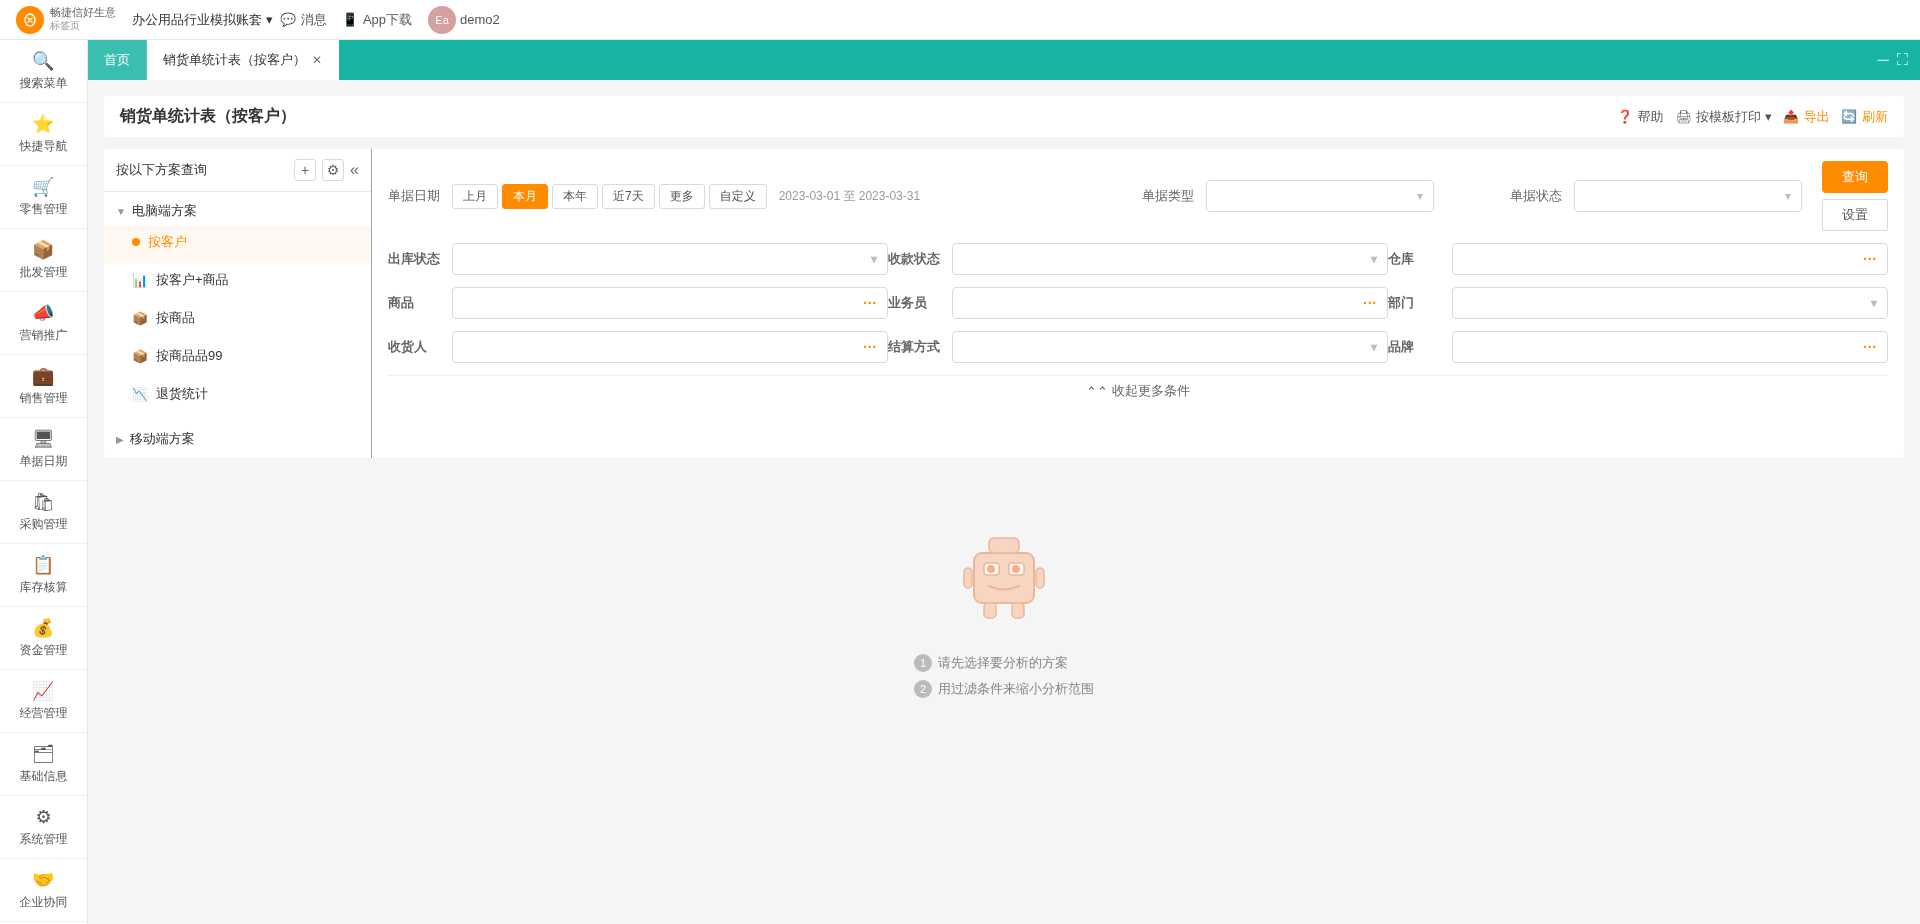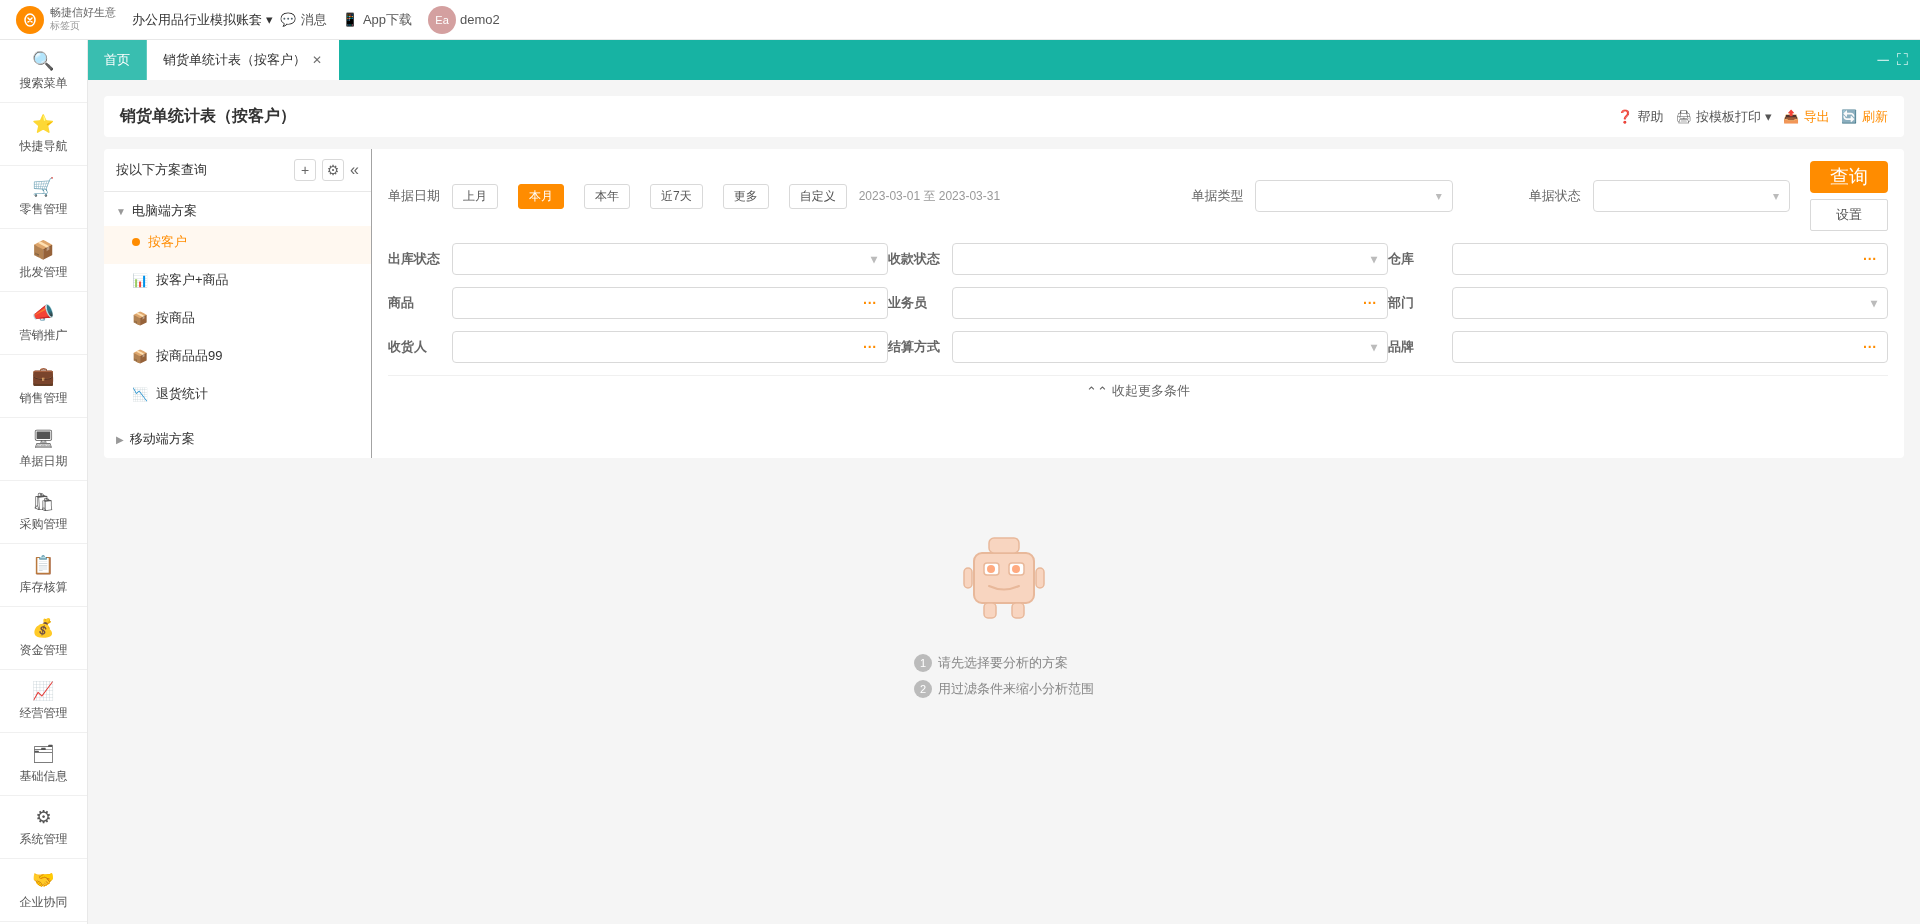--- a/index.html
+++ b/index.html
@@ -76,26 +76,26 @@
     .filter-row { display: flex; align-items: center; gap: 0; margin-bottom: 12px; font-weight: bold; }
     .filter-item { display: flex; align-items: center; flex: 1; gap: 8px; }
     .filter-label { color: #666; font-size: 13px; white-space: nowrap; min-width: 56px; }
     .filter-control { flex: 1; border: 1px solid #d9d9d9; border-radius: 4px; height: 32px; display: flex; align-items: center; padding: 0 10px; cursor: pointer; background: #fff; }
     .filter-control .placeholder { color: #999; font-size: 13px; flex: 1; }
     .filter-control .arrow { color: #bbb; font-size: 12px; }
     .filter-control .dots { color: #ff8c00; font-size: 14px; }
 
     .date-row { display: flex; align-items: center; gap: 8px; margin-bottom: 12px; }
     .date-label { color: #666; font-size: 13px; min-width: 56px; }
-    .date-btns { display: flex; gap: 20px; }
+    .date-btns { display: flex; gap: 4px; }
     .date-btn { padding: 3px 10px; border: 1px solid #d9d9d9; border-radius: 3px; cursor: pointer; font-size: 12px; color: #555; background: #fff; }
     .date-btn.active { background: #ff8c00; color: #fff; border-color: #ff8c00; }
     .date-range { color: #999; font-size: 12px; margin-left: 4px; }
 
-    .query-btn { height: 32px; padding: 0 20px; background: #ff8c00; color: #fff; border: none; border-radius: 4px; cursor: pointer; font-size: 19px; }
+    .query-btn { height: 32px; padding: 0 20px; background: #ff8c00; color: #fff; border: none; border-radius: 4px; cursor: pointer; font-size: 13px; }
     .setting-btn { height: 32px; padding: 0 8px; background: #fff; color: #555; border: 1px solid #d9d9d9; border-radius: 2px; cursor: pointer; font-size: 13px; }
 
     .collapse-row { display: flex; align-items: center; justify-content: center; padding: 6px 0; border-top: 1px solid #f0f0f0; cursor: pointer; color: #666; font-size: 13px; gap: 4px; }
 
     
     .empty-state { display: flex; align-items: center; justify-content: center; flex-direction: column; padding: 60px 0; gap: 16px; }
     .empty-icon { width: 120px; height: 120px; display: flex; align-items: center; justify-content: center; }
     .empty-tips { display: flex; flex-direction: column; gap: 8px; }
     .empty-tip { display: flex; align-items: center; gap: 6px; color: #888; font-size: 13px; }
     .tip-num { width: 18px; height: 18px; border-radius: 50%; background: #bbb; color: #fff; font-size: 11px; display: flex; align-items: center; justify-content: center; flex-shrink: 0; }

